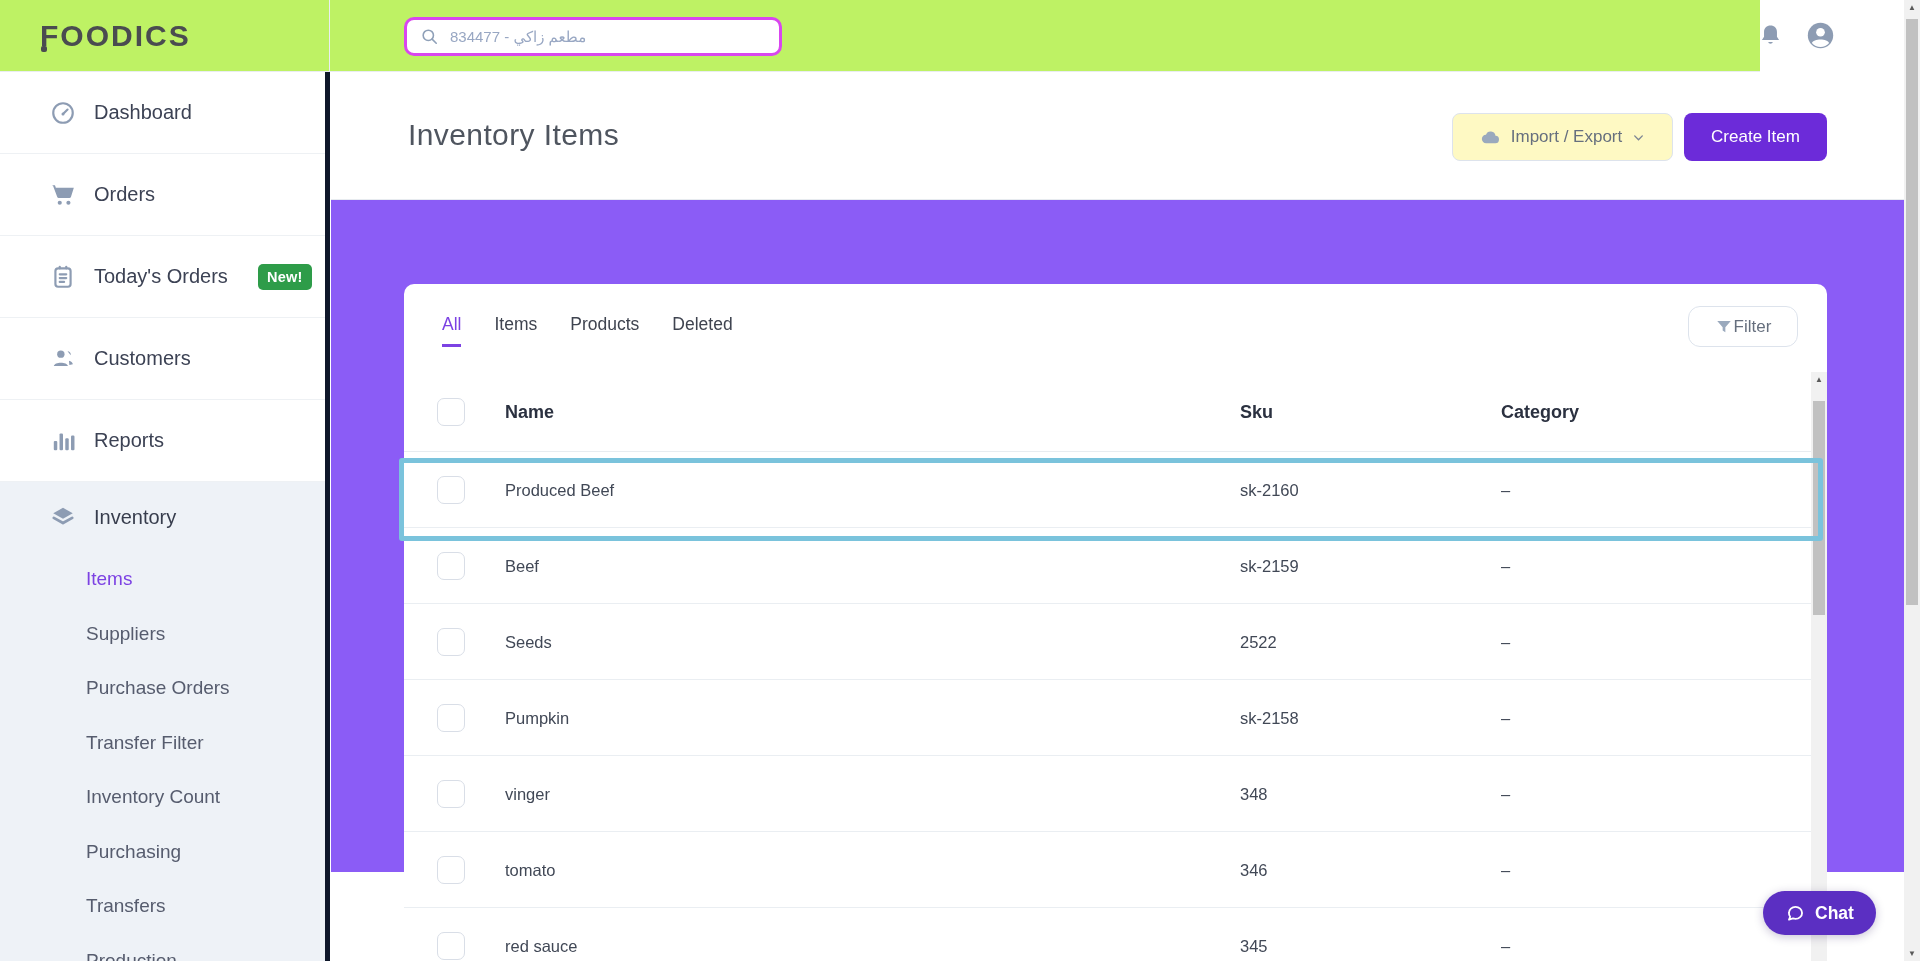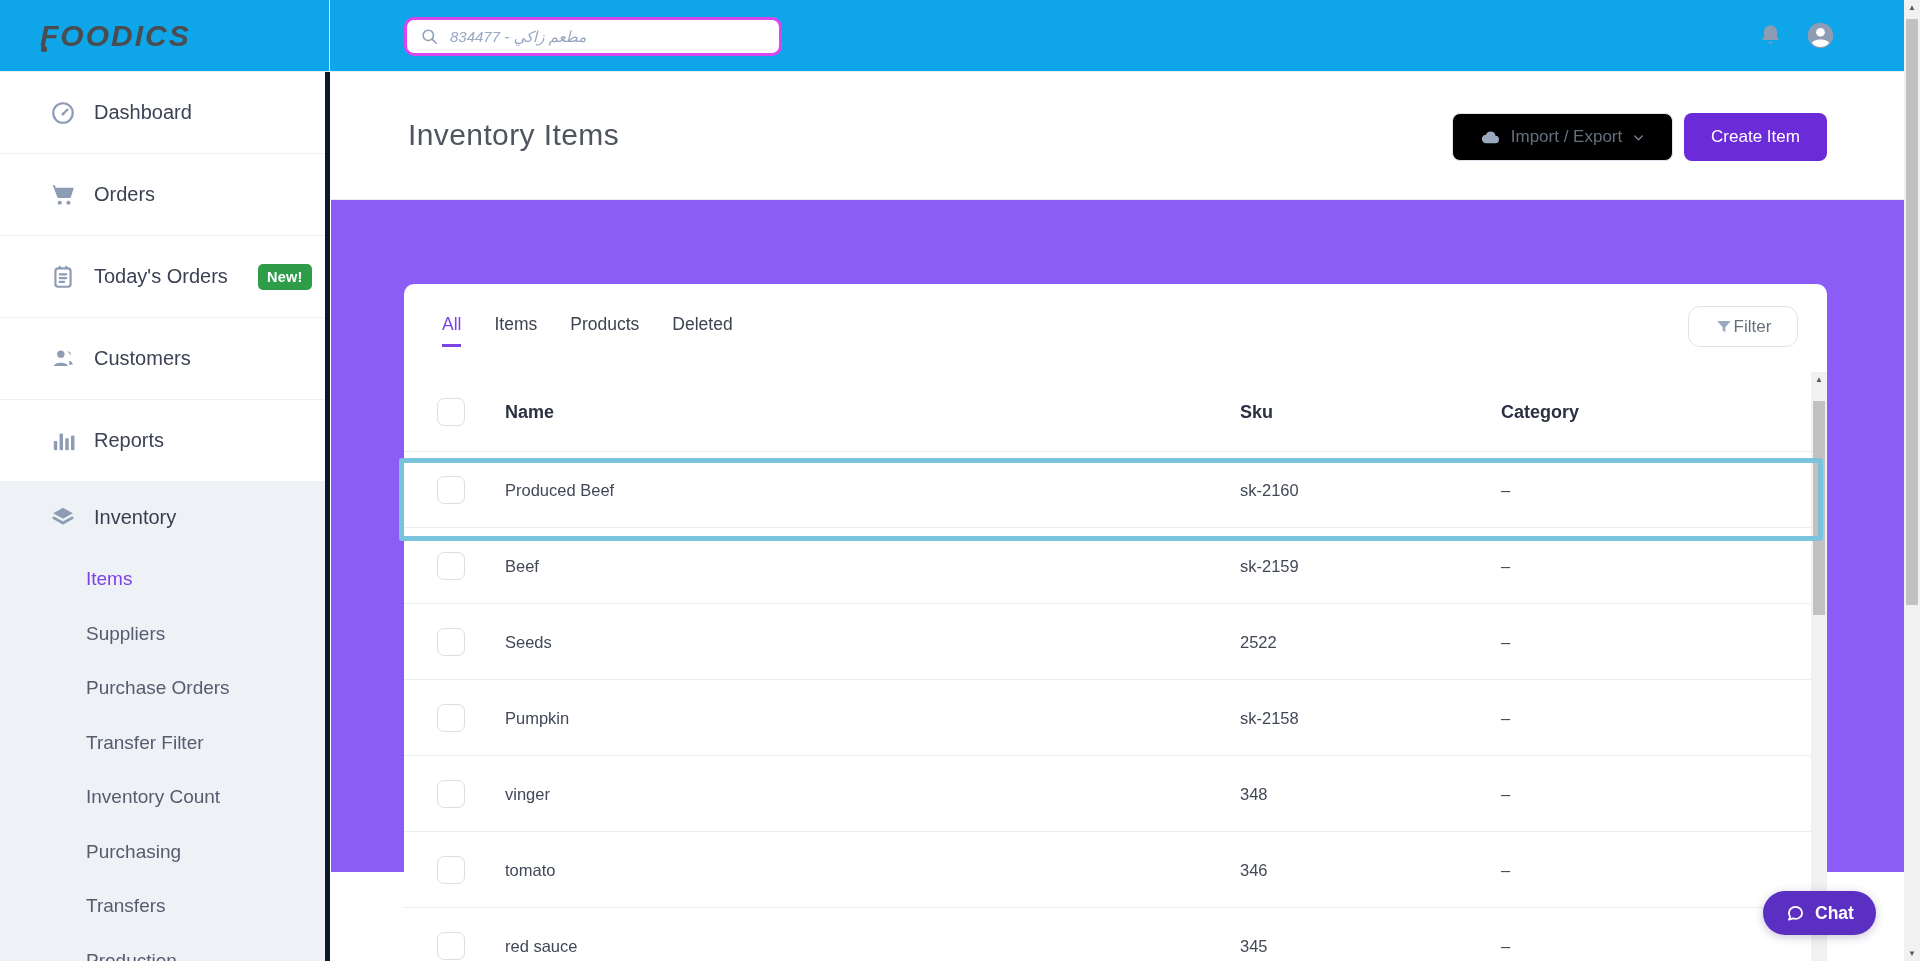--- a/index.html
+++ b/index.html
@@ -1,21 +1,21 @@
 <!DOCTYPE html>
 <html><head>
 <meta charset="utf-8">
 <style>
   * { margin:0; padding:0; box-sizing:border-box; }
   html,body { width:1920px; height:961px; overflow:hidden; background:#fff;
               font-family:"Liberation Sans", sans-serif; }
 
   
-  .topbar { position:absolute; left:0; top:0; width:1904px; height:72px; background:#0ea5e9;
-            border-bottom:1px solid #e9edf1; z-index:3;font-style:italic; }
+  .topbar { position:absolute; left:0; top:0; width:1760px; height:72px; background:#bef264;
+            border-bottom:1px solid #e9edf1; z-index:3; }
   .logo-area { position:absolute; left:0; top:0; width:330px; height:72px;
                border-right:1px solid #e9edf1; display:flex; align-items:center; padding-left:40px; }
   .logo { position:relative; font-size:30px; font-weight:800; letter-spacing:2px; color:#4a4c50; }
   .logo::after { content:""; position:absolute; left:1px; bottom:1px; width:6px; height:6px;
                  background:#4a4c50; border-radius:2px; }
   .search-box { position:absolute; left:404px; top:17px; width:378px; height:39px;
                 border:3px solid #d946ef; border-radius:10px; background:#fff;
                 display:flex; align-items:center; padding:0 13px; gap:11px; }
   .search-value { color:#98a7c3; font-size:15px; white-space:nowrap; }
   .topbar-icon { position:absolute; display:flex; align-items:center; justify-content:center; cursor:pointer; }
@@ -36,21 +36,21 @@
   .inventory-parent .ic { width:26px; height:26px; flex:0 0 26px; display:flex; align-items:center; }
   .sub-item { height:54.5px; display:flex; align-items:center; padding-left:86px;
               font-size:19px; color:#565c6e; cursor:pointer; }
   .sub-item.active { color:#7c42e3; }
 
   
   .page-header { position:absolute; left:331px; top:72px; width:1573px; height:128px; background:#fff;
                  border-bottom:1px solid #e7ebef; z-index:1; }
   .page-title { position:absolute; left:77px; top:46px; font-size:30px; font-weight:500;
                 color:#4f555f; letter-spacing:.4px; }
-  .btn-import { position:absolute; left:1121px; top:41px; width:221px; height:48px; background:#000000;
+  .btn-import { position:absolute; left:1121px; top:41px; width:221px; height:48px; background:#fef9c3;
                 border:1px solid #dde3ec; border-radius:8px; display:flex; align-items:center;
                 justify-content:center; gap:10px; color:#666f7e; font-size:17px; cursor:pointer; }
   .btn-create { position:absolute; left:1353px; top:41px; width:143px; height:48px; background:#6c2bd9;
                 border:none; border-radius:8px; color:#fff; font-size:17px; display:flex;
                 align-items:center; justify-content:center; cursor:pointer; }
 
   
   .content { position:absolute; left:331px; top:200px; width:1573px; height:761px; background:#8b5cf6; }
   .content-white-strip { position:absolute; left:0; top:672px; width:1573px; height:89px; background:#fff; }
   .card { position:absolute; left:73px; top:84px; width:1423px; height:700px; background:#fff;

